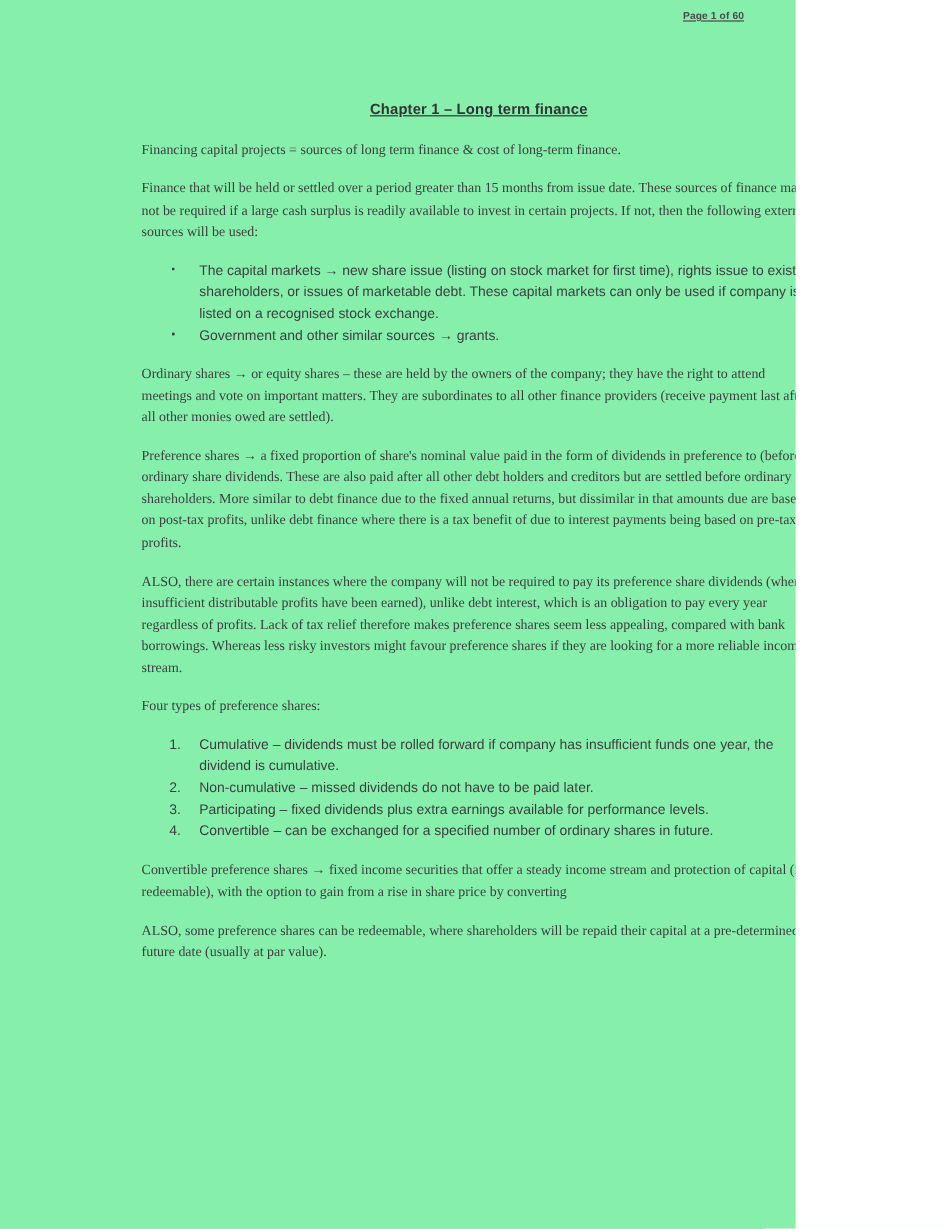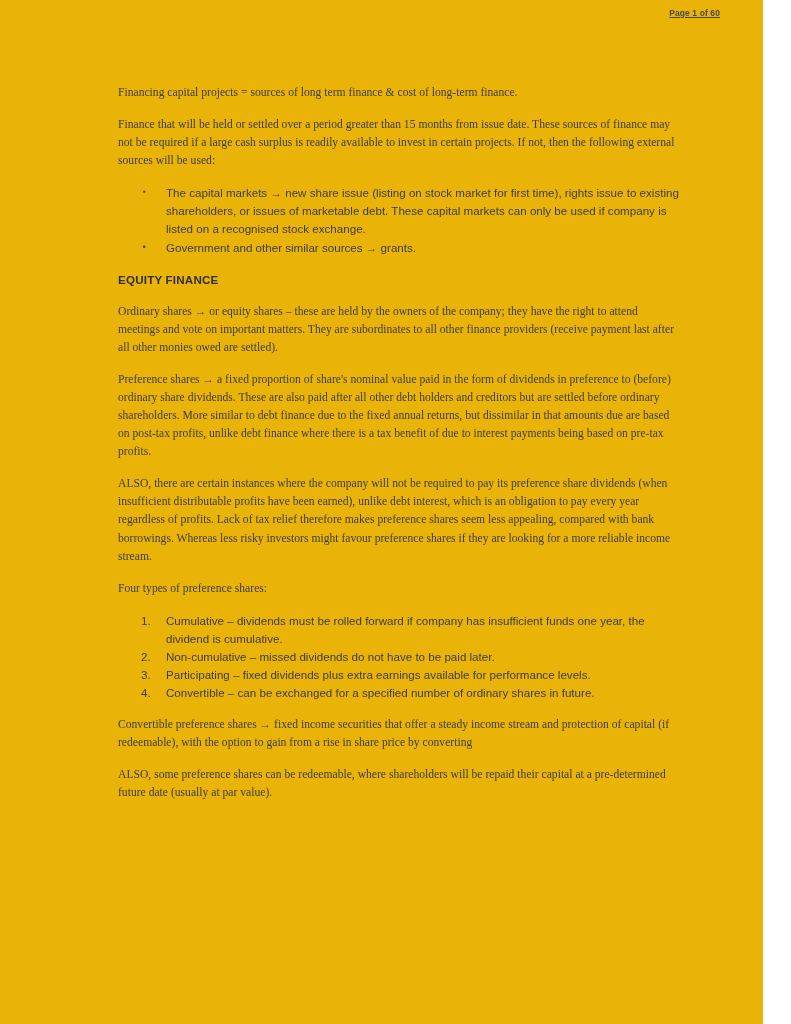--- a/index.html
+++ b/index.html
@@ -7,23 +7,23 @@
     margin: 0;
     padding: 0;
     background: #ffffff;
   }
   body {
     font-family: "Liberation Sans", sans-serif;
     color: #3a3a3a;
   }
   .page {
     position: relative;
-    width: 763px;
+    width: 663px;
     height: 1024px;
-    background: #eab308;
+    background: #86efac;
     box-sizing: border-box;
     overflow: hidden;
   }
   .page-header {
     position: absolute;
     top: 8px;
     right: 43px;
     font-size: 8.5px;
     font-weight: bold;
     color: #4a4a4a;
@@ -119,20 +119,21 @@
 </style>
 </head>
 <body>
 
 <div class="page">
 
   <div class="page-header">Page 1 of 60</div>
 
   <div class="content">
 
+    <h1 class="doc-title">Chapter 1 – Long term finance</h1>
 
     <p class="para">Financing capital projects = sources of long term finance &amp; cost of long-term finance.</p>
 
 
     <p class="para">Finance that will be held or settled over a period greater than 15 months from issue date. These sources of finance may not be required if a large cash surplus is readily available to invest in certain projects. If not, then the following external sources will be used:</p>
 
     <ul class="bullets">
       <li>
         <span class="sq-bullet">▪</span>
         <span>The capital markets → new share issue (listing on stock market for first time), rights issue to existing shareholders, or issues of marketable debt. These capital markets can only be used if company is listed on a recognised stock exchange.</span>
@@ -140,21 +141,20 @@
       <li>
         <span class="sq-bullet">▪</span>
       </li>
       <li>
         <span class="sq-bullet">▪</span>
         <span>Government and other similar sources → grants.</span>
       </li>
     </ul>
 
 
-    <p class="heading">EQUITY FINANCE</p>
 
 
     <p class="para">Ordinary shares → or equity shares – these are held by the owners of the company; they have the right to attend meetings and vote on important matters. They are subordinates to all other finance providers (receive payment last after all other monies owed are settled).</p>
 
     <p class="para">Preference shares → a fixed proportion of share's nominal value paid in the form of dividends in preference to (before) ordinary share dividends. These are also paid after all other debt holders and creditors but are settled before ordinary shareholders. More similar to debt finance due to the fixed annual returns, but dissimilar in that amounts due are based on post-tax profits, unlike debt finance where there is a tax benefit of due to interest payments being based on pre-tax profits.</p>
 
     <p class="para">ALSO, there are certain instances where the company will not be required to pay its preference share dividends (when insufficient distributable profits have been earned), unlike debt interest, which is an obligation to pay every year regardless of profits. Lack of tax relief therefore makes preference shares seem less appealing, compared with bank borrowings. Whereas less risky investors might favour preference shares if they are looking for a more reliable income stream.</p>
 
     <p class="para">Four types of preference shares:</p>
 

